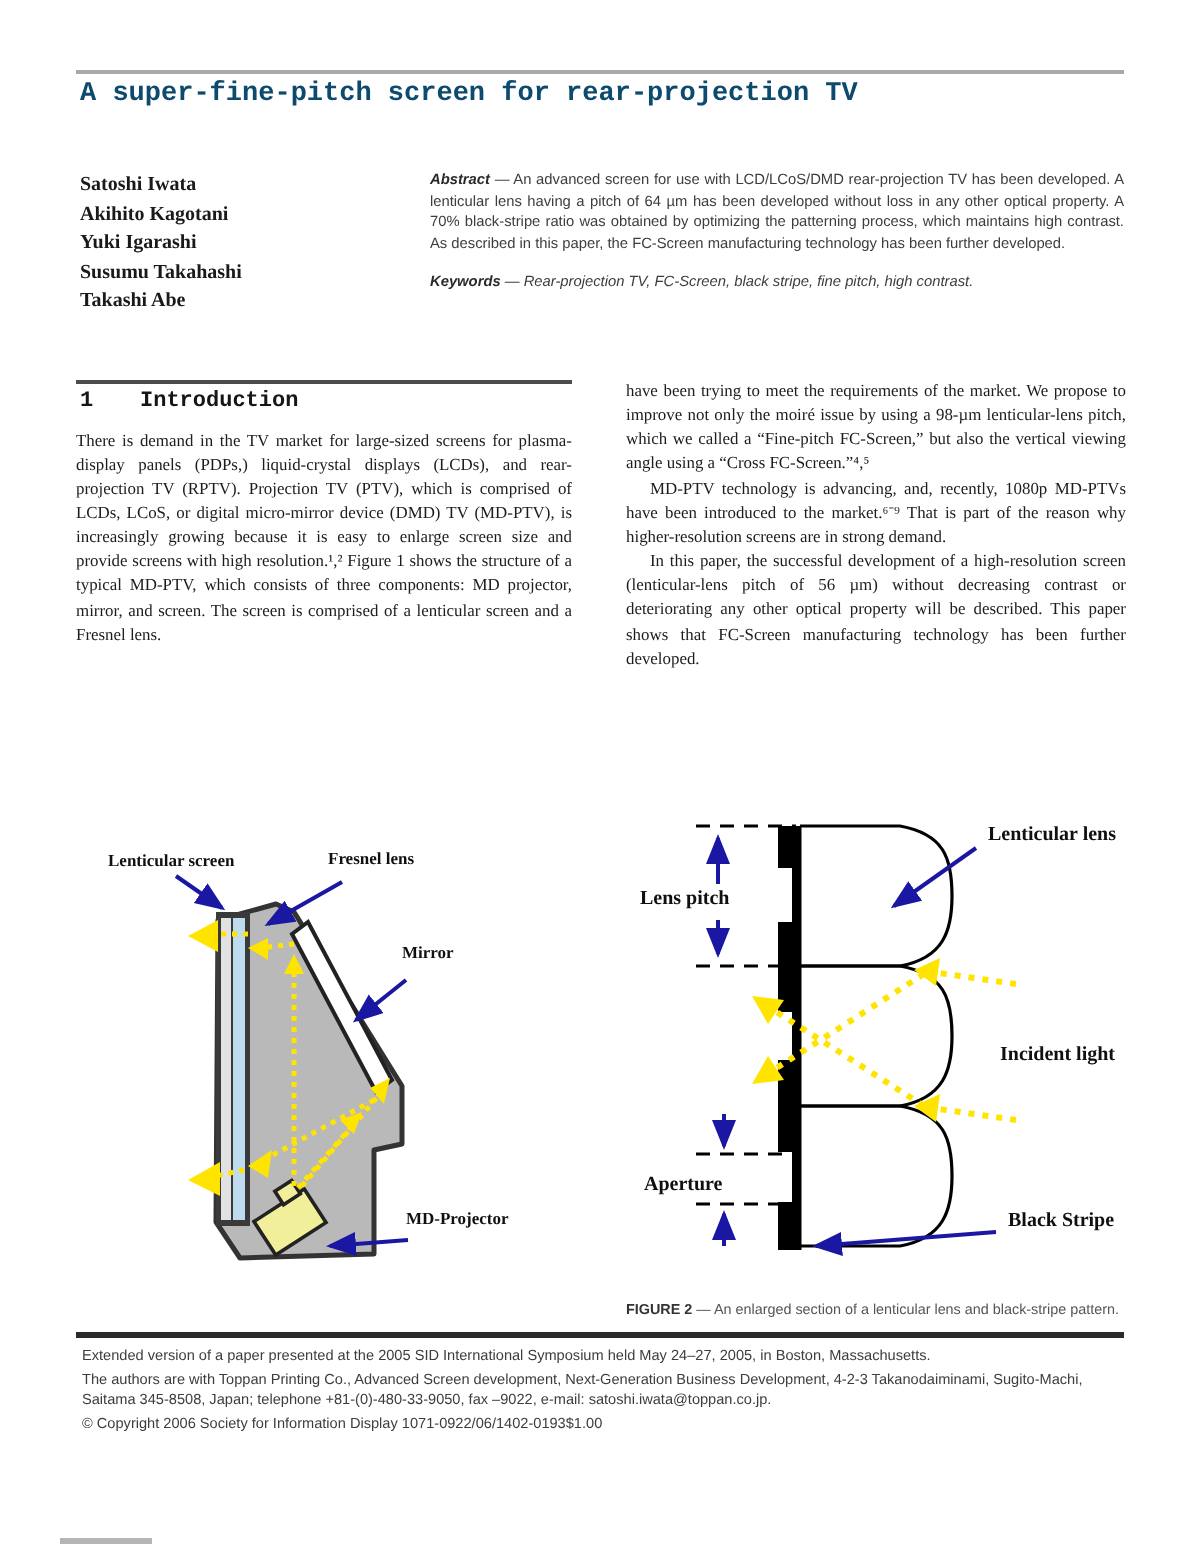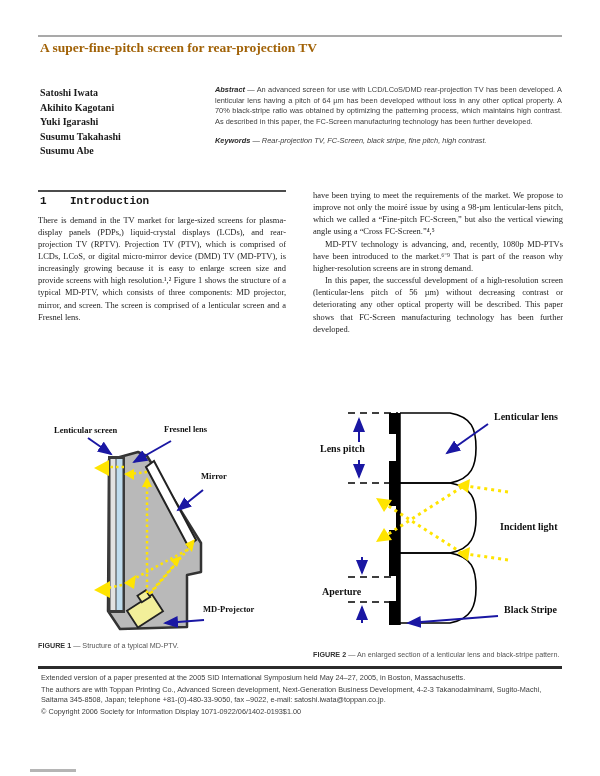--- a/index.html
+++ b/index.html
@@ -4,21 +4,21 @@
 <style>
   * { margin:0; padding:0; box-sizing:border-box; }
   html,body { background:#ffffff; }
   .page {
     position:relative; width:600px; height:776px; background:#ffffff;
     font-family:"Liberation Sans", sans-serif; overflow:hidden;
   }
   .rule-top { position:absolute; left:38px; top:35px; width:524px; height:2px; background:#a9a9a9; }
   .paper-title {
     position:absolute; left:40px; top:40px; width:520px;
-    font-family:Liberation Serif, serif; font-weight:bold; font-size:13.5px; color:#a16207;
+    font-family:Liberation Mono, monospace; font-weight:bold; font-size:13.5px; color:#0c4a6e;
   }
   .authors { position:absolute; left:40px; top:86px; }
   .author {
     font-family:"Liberation Serif", serif; font-weight:bold; font-size:10px;
     color:#1a1a1a; line-height:14.6px;
   }
   .abstract-block { position:absolute; left:215px; top:85px; width:347px; }
   .abstract-block p {
     font-size:7.4px; line-height:10.5px; text-align:justify; color:#3d3d3d;
   }
@@ -68,21 +68,21 @@
 
   <div class="rule-top"></div>
 
   <h1 class="paper-title">A super-fine-pitch screen for rear-projection TV</h1>
 
   <div class="authors">
     <div class="author">Satoshi Iwata</div>
     <div class="author">Akihito Kagotani</div>
     <div class="author">Yuki Igarashi</div>
     <div class="author">Susumu Takahashi</div>
-    <div class="author">Susumu Abe</div>
+    <div class="author">Takashi Abe</div>
   </div>
 
   <div class="abstract-block">
     <p><span class="ab-label">Abstract</span><span> — An advanced screen for use with LCD/LCoS/DMD rear-projection TV has been developed. A lenticular lens having a pitch of 64 µm has been developed without loss in any other optical property. A 70% black-stripe ratio was obtained by optimizing the patterning process, which maintains high contrast. As described in this paper, the FC-Screen manufacturing technology has been further developed.</span></p>
     <p class="kw"><span class="ab-label">Keywords</span><span> — Rear-projection TV, FC-Screen, black stripe, fine pitch, high contrast.</span></p>
   </div>
 
   <div class="col col-left">
     <div class="sec-rule"></div>
     <div class="sec-head"><span class="sec-num">1</span><span>Introduction</span></div>
@@ -141,21 +141,20 @@
         <line x1="151" y1="67" x2="126" y2="87" marker-end="url(#arrB1)"></line>
         <line x1="152" y1="197" x2="113" y2="200" marker-end="url(#arrB1)"></line>
       </g>
 
       <text class="fig-label" font-size="8.5" x="2" y="10">Lenticular screen</text>
       <text class="fig-label" font-size="8.5" x="112" y="9">Fresnel lens</text>
       <text class="fig-label" font-size="8.5" x="149" y="56">Mirror</text>
       <text class="fig-label" font-size="8.5" x="151" y="189">MD-Projector</text>
     </svg>
   </div>
-  <p class="caption cap1"><span class="cap-label">FIGURE 1</span><span> — Structure of a typical MD-PTV.</span></p>
 
   <div class="figwrap fig2">
     <svg width="278" height="238" viewBox="0 0 278 238">
       <defs>
         <marker id="arrB2" markerWidth="9" markerHeight="8" refX="6.5" refY="3" orient="auto">
           <path d="M0,0 L7.5,3 L0,6 Z" fill="#1a17a3"></path>
         </marker>
       </defs>
 
       <line x1="88" y1="11" x2="88" y2="223" stroke="#000" stroke-width="1.5"></line>

